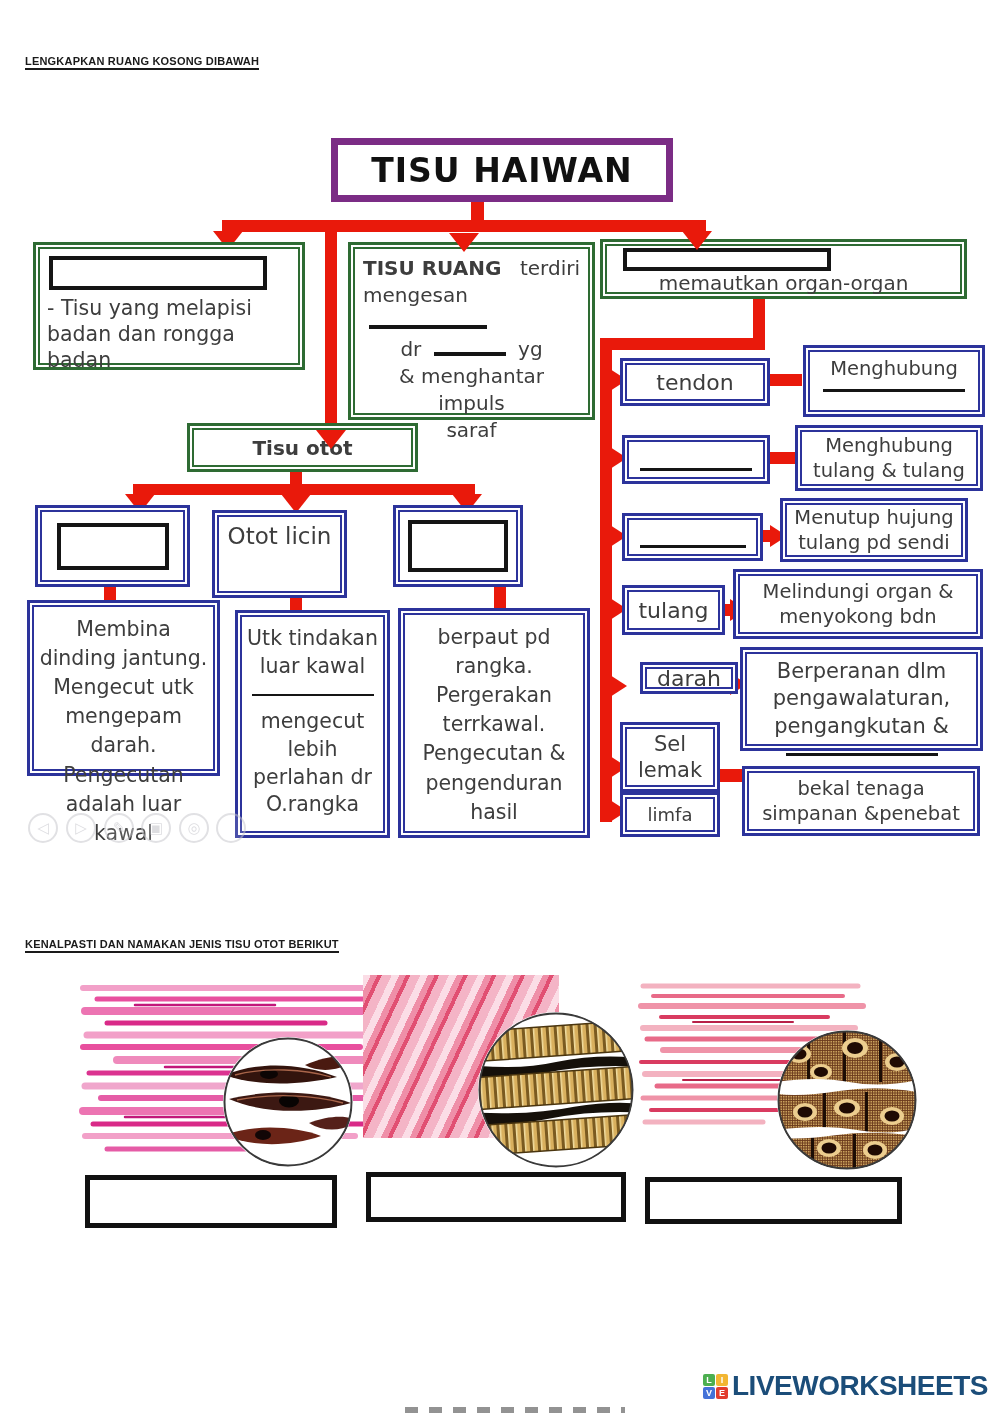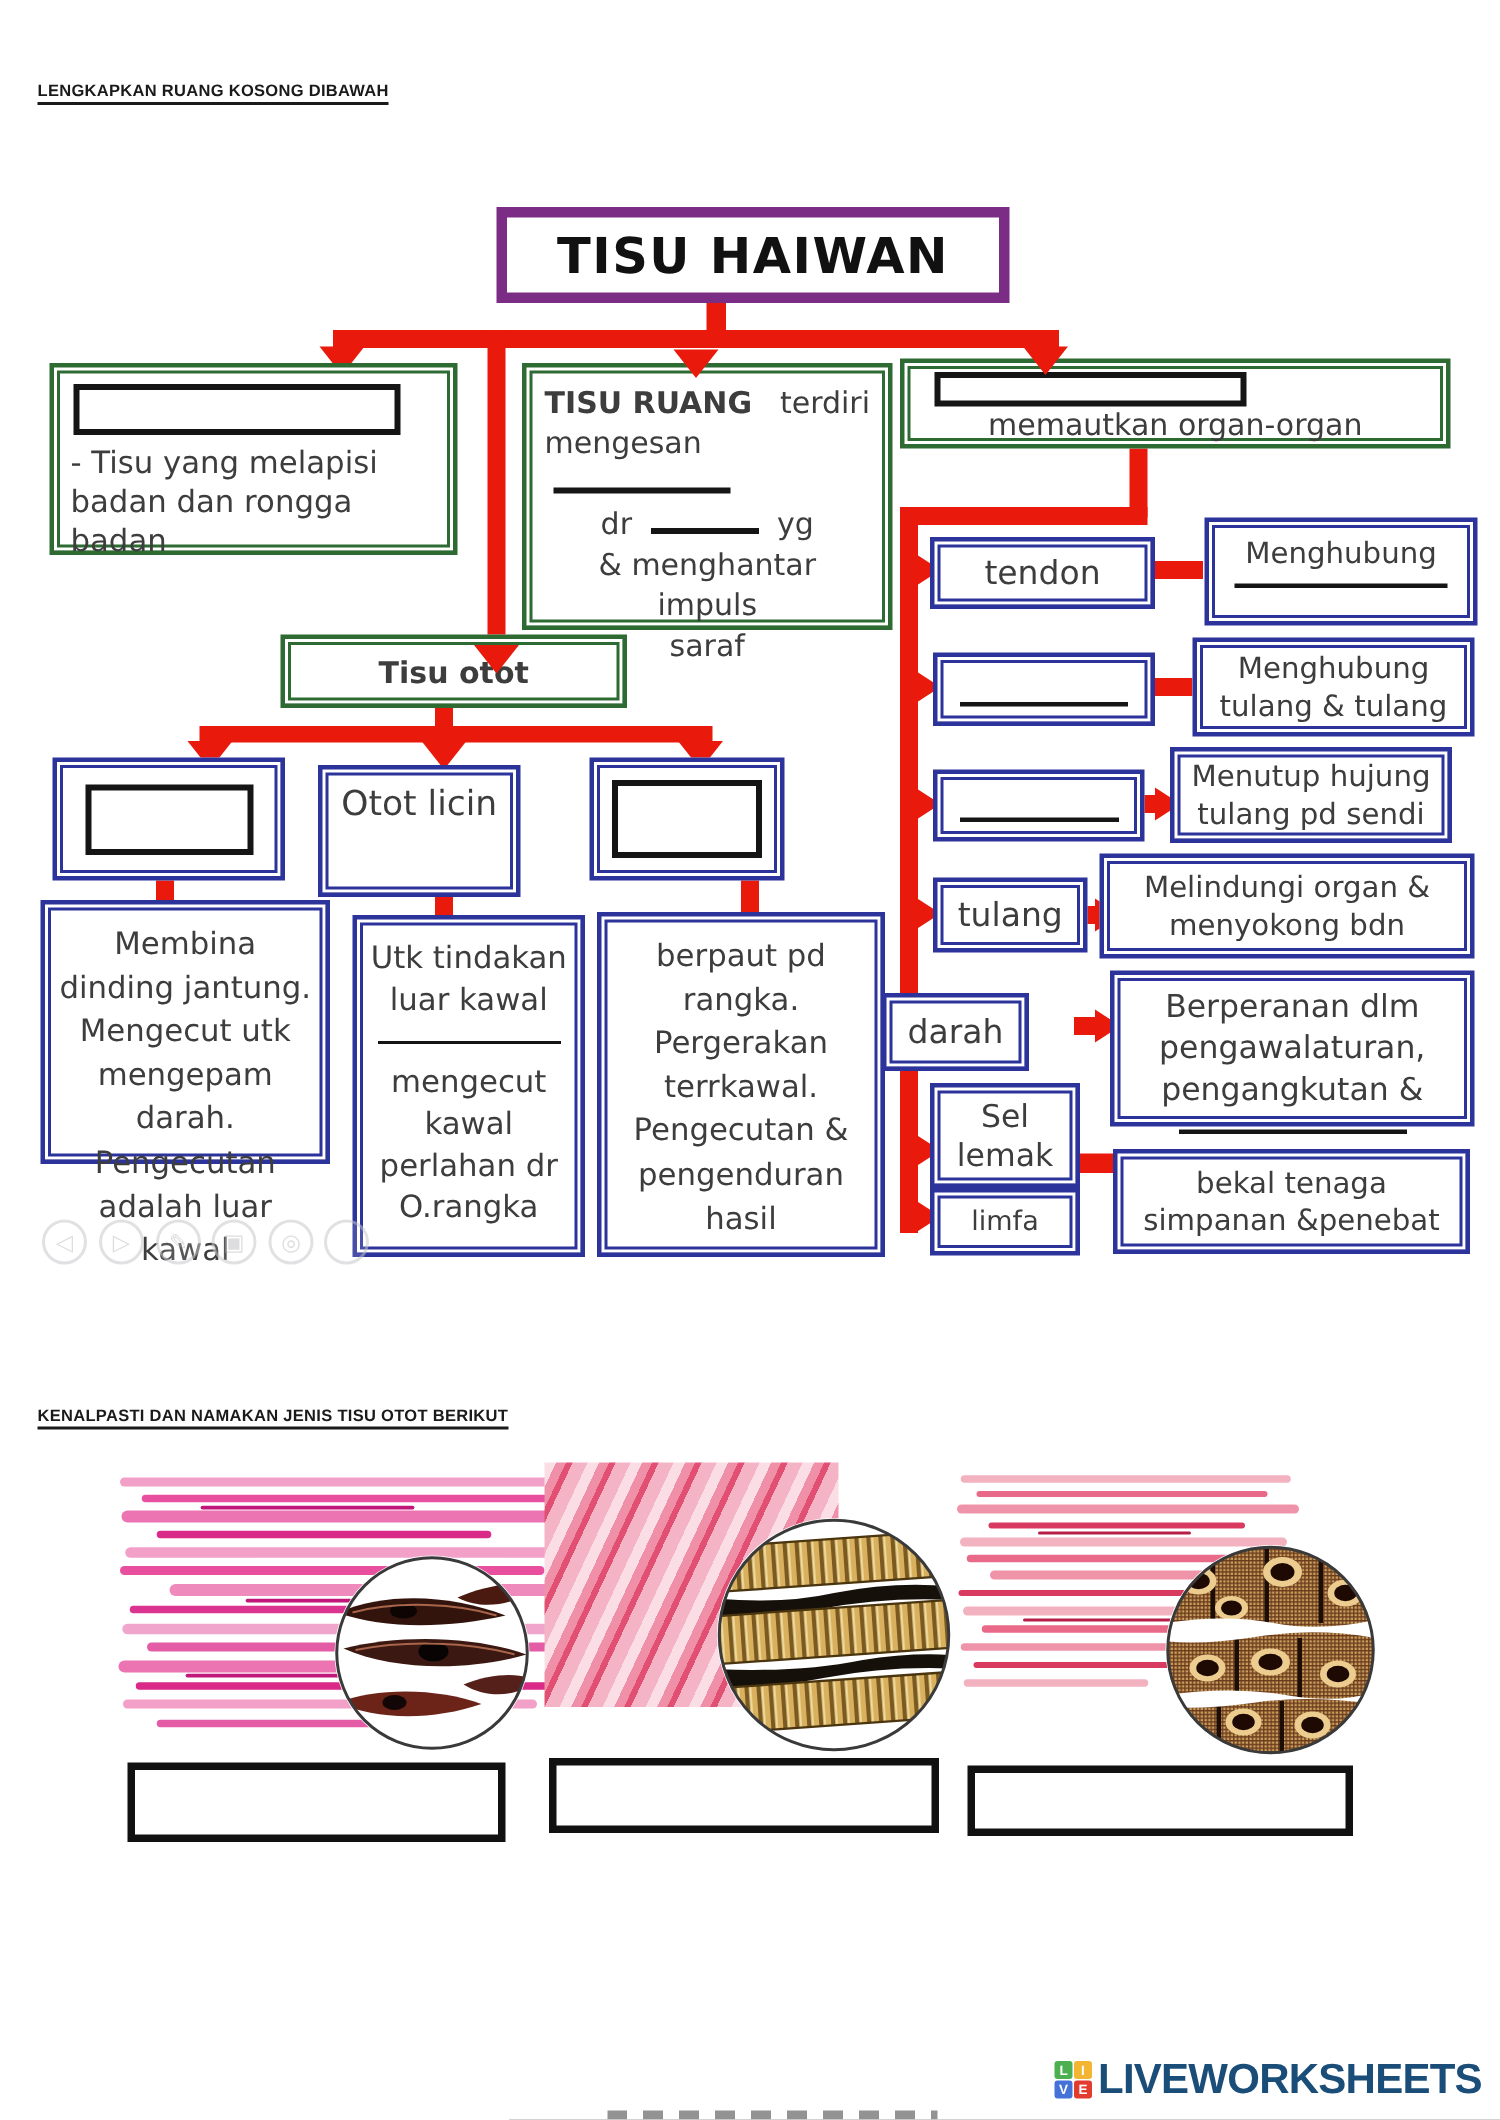--- a/index.html
+++ b/index.html
@@ -127,21 +127,21 @@
   <div class="line" style="left:104px;top:586px;width:12px;height:16px;"></div>
   <div class="line" style="left:290px;top:597px;width:12px;height:15px;"></div>
   <div class="line" style="left:494px;top:586px;width:12px;height:24px;"></div>
 
   <div class="dbox bbox" style="left:27px;top:600px;width:193px;height:176px;padding:12px 8px;">
     <div class="t tc" style="font-size:20.5px;line-height:1.42;">Membina dinding jantung. Mengecut utk mengepam darah. Pengecutan adalah luar kawal</div>
   </div>
   <div class="dbox bbox" style="left:235px;top:610px;width:155px;height:228px;padding:12px 8px;">
     <div class="t tc" style="font-size:20.5px;line-height:1.35;">Utk tindakan luar kawal</div>
     <div style="width:122px;border-bottom:2.5px solid var(--blk);margin:14px auto 12px;"></div>
-    <div class="t tc" style="font-size:20.5px;line-height:1.35;">mengecut kawal perlahan dr O.rangka</div>
+    <div class="t tc" style="font-size:20.5px;line-height:1.35;">mengecut lebih perlahan dr O.rangka</div>
   </div>
   <div class="dbox bbox" style="left:398px;top:608px;width:192px;height:230px;padding:12px 10px;">
     <div class="t tc" style="font-size:20.5px;line-height:1.42;">berpaut pd rangka. Pergerakan terrkawal. Pengecutan &amp; pengenduran hasil</div>
   </div>
 
   <div class="line" style="left:753px;top:297px;width:12px;height:48px;"></div>
   <div class="line" style="left:600px;top:338px;width:165px;height:12px;"></div>
   <div class="line" style="left:600px;top:338px;width:12px;height:484px;"></div>
   <div class="arr-r" style="left:610px;top:369px;"></div>
   <div class="arr-r" style="left:610px;top:447px;"></div>
@@ -156,21 +156,21 @@
   </div>
   <div class="dbox bbox" style="left:622px;top:435px;width:148px;height:49px;display:flex;align-items:flex-end;justify-content:center;padding-bottom:10px;">
     <span style="width:112px;border-bottom:3px solid var(--blk);"></span>
   </div>
   <div class="dbox bbox" style="left:622px;top:513px;width:141px;height:48px;display:flex;align-items:flex-end;justify-content:center;padding-bottom:10px;">
     <span style="width:106px;border-bottom:3px solid var(--blk);"></span>
   </div>
   <div class="dbox bbox" style="left:622px;top:585px;width:103px;height:50px;display:flex;align-items:center;justify-content:center;">
     <span class="t" style="font-size:22px;">tulang</span>
   </div>
-  <div class="dbox bbox" style="left:588px;top:662px;width:98px;height:52px;display:flex;align-items:center;justify-content:center;">
+  <div class="dbox bbox" style="left:640px;top:662px;width:98px;height:32px;display:flex;align-items:center;justify-content:center;">
     <span class="t" style="font-size:22px;">darah</span>
   </div>
   <div class="dbox bbox" style="left:620px;top:722px;width:100px;height:70px;display:flex;align-items:center;justify-content:center;">
     <span class="t tc" style="font-size:21px;line-height:1.25;">Sel lemak</span>
   </div>
   <div class="dbox bbox" style="left:620px;top:792px;width:100px;height:45px;display:flex;align-items:center;justify-content:center;">
     <span class="t" style="font-size:18px;">limfa</span>
   </div>
 
   <div class="line" style="left:768px;top:374px;width:34px;height:12px;"></div>

